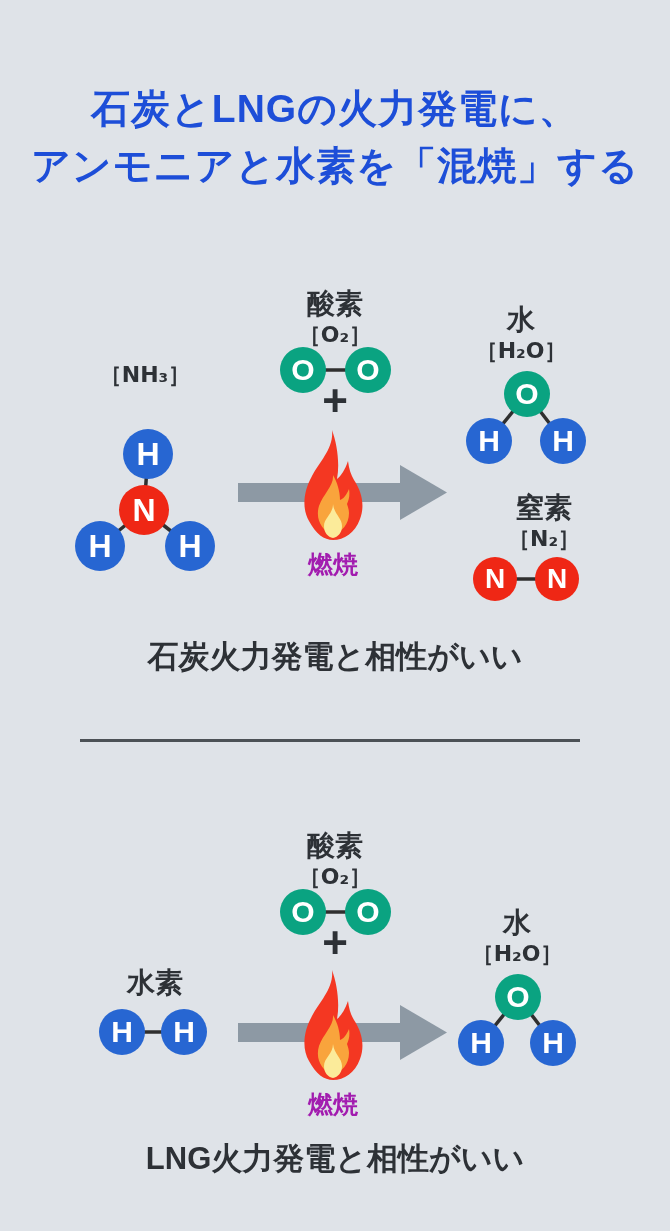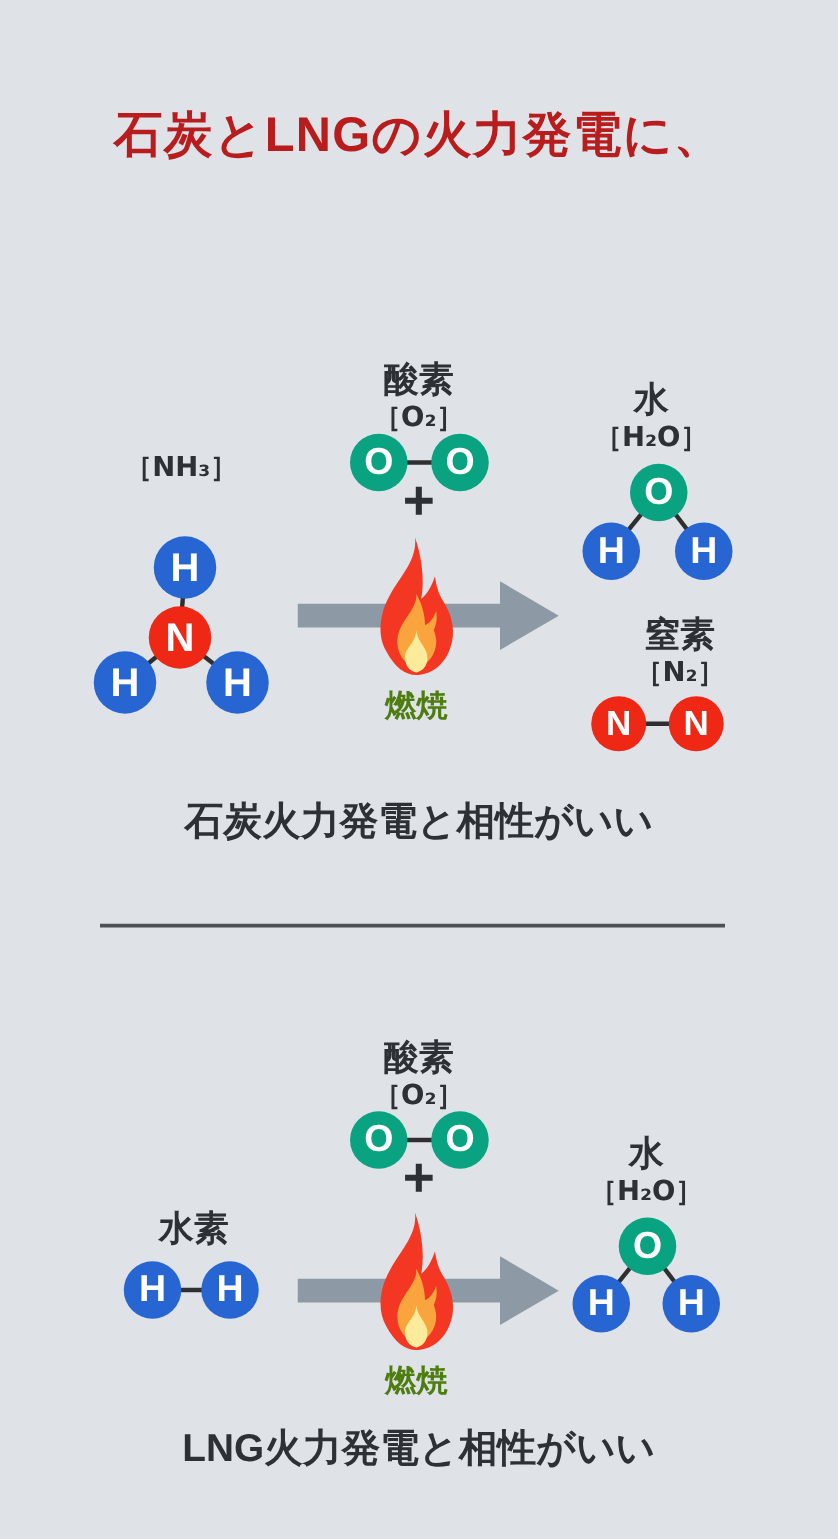--- a/index.html
+++ b/index.html
@@ -1,27 +1,27 @@
 <!DOCTYPE html>
 <html><head>
 <meta charset="utf-8">
 <style>
   html,body{margin:0;padding:0;}
   body{background:#dfe3e8;font-family:"Liberation Sans","DejaVu Sans",sans-serif;}
   #page{position:relative;width:670px;height:1231px;background:#dfe3e8;margin:0 auto;overflow:hidden;}
   .abs{position:absolute;}
   .center{text-align:center;}
   .title{left:0;top:80px;width:670px;text-align:center;font-size:39px;line-height:57px;
-         font-weight:700;color:#b91c1c;letter-spacing:1px;}
+         font-weight:700;color:#1d4ed8;letter-spacing:1px;}
   .label{font-size:28px;line-height:33px;font-weight:700;color:#2d3136;}
   .formula{font-size:22px;line-height:30px;font-weight:600;color:#2d3136;
            font-family:"DejaVu Sans","Liberation Sans",sans-serif;}
   .caption{left:0;width:670px;text-align:center;font-size:31px;font-weight:700;color:#2d3136;}
   .plus{font-size:44px;font-weight:700;color:#2d3136;line-height:46px;}
-  .combustion{font-size:25px;font-weight:600;color:#4d7c0f;}
+  .combustion{font-size:25px;font-weight:600;color:#a21caf;}
   .molecule{position:absolute;}
   .bonds{position:absolute;left:0;top:0;}
   .bonds line{stroke:#2f2f2f;stroke-width:3.5;}
   .atom{position:absolute;border-radius:50%;color:#ffffff;font-weight:700;
         display:flex;align-items:center;justify-content:center;}
   .atom.h{background:#2766d2;}
   .atom.n{background:#ef2715;}
   .atom.o{background:#0aa381;}
   .d50{width:50px;height:50px;font-size:32px;}
   .d46{width:46px;height:46px;font-size:30px;}
@@ -29,20 +29,21 @@
   .divider{left:80px;top:739px;width:500px;height:3px;background:#4c5156;}
   .arrow-shape{fill:#8d99a4;}
 </style>
 </head>
 <body>
 
 <div id="page">
 
   <div class="abs title">
     <div>石炭とLNGの火力発電に、</div>
+    <div>アンモニアと水素を「混焼」する</div>
   </div>
 
   <div class="abs center" style="left:35px;top:360px;width:220px;">
     <div class="formula">［NH₃］</div>
   </div>
 
   <div class="molecule" style="left:63px;top:416px;width:162px;height:165px;">
     <svg class="bonds" width="162" height="165">
       <line x1="85" y1="38" x2="81" y2="94"></line>
       <line x1="81" y1="94" x2="37" y2="130"></line>

